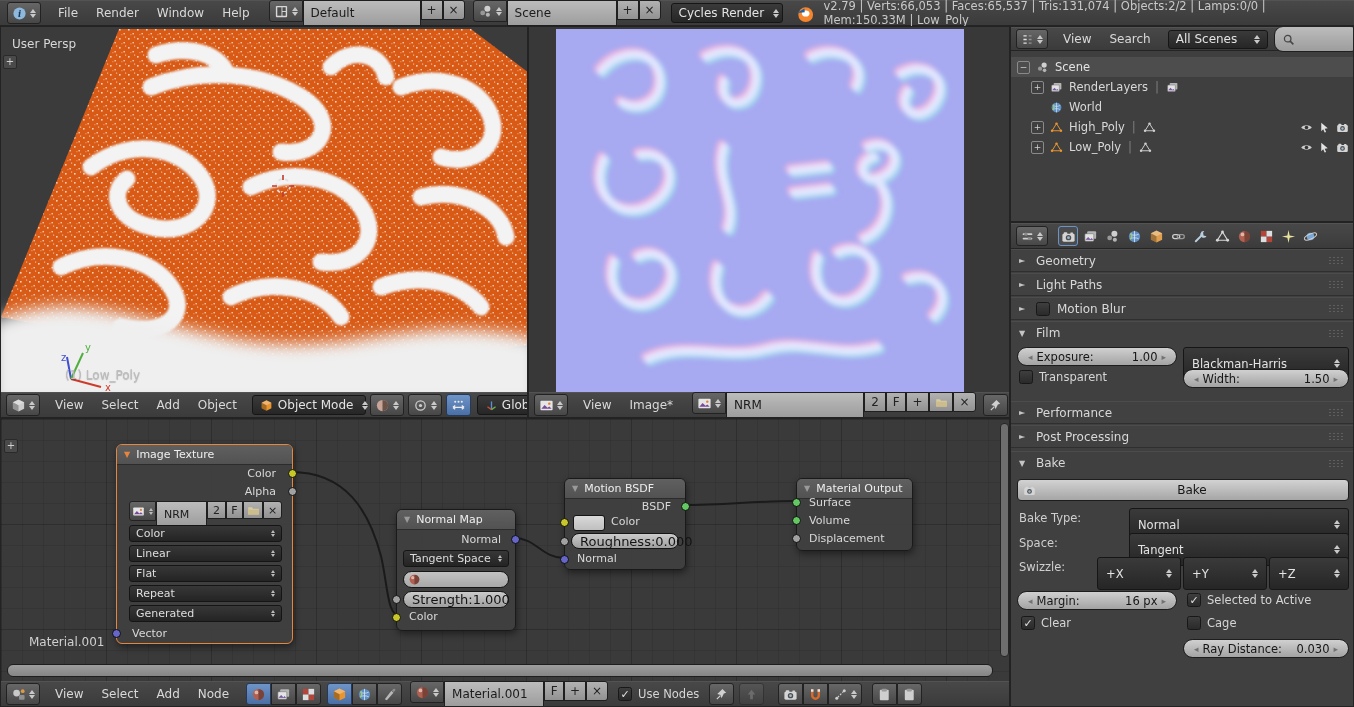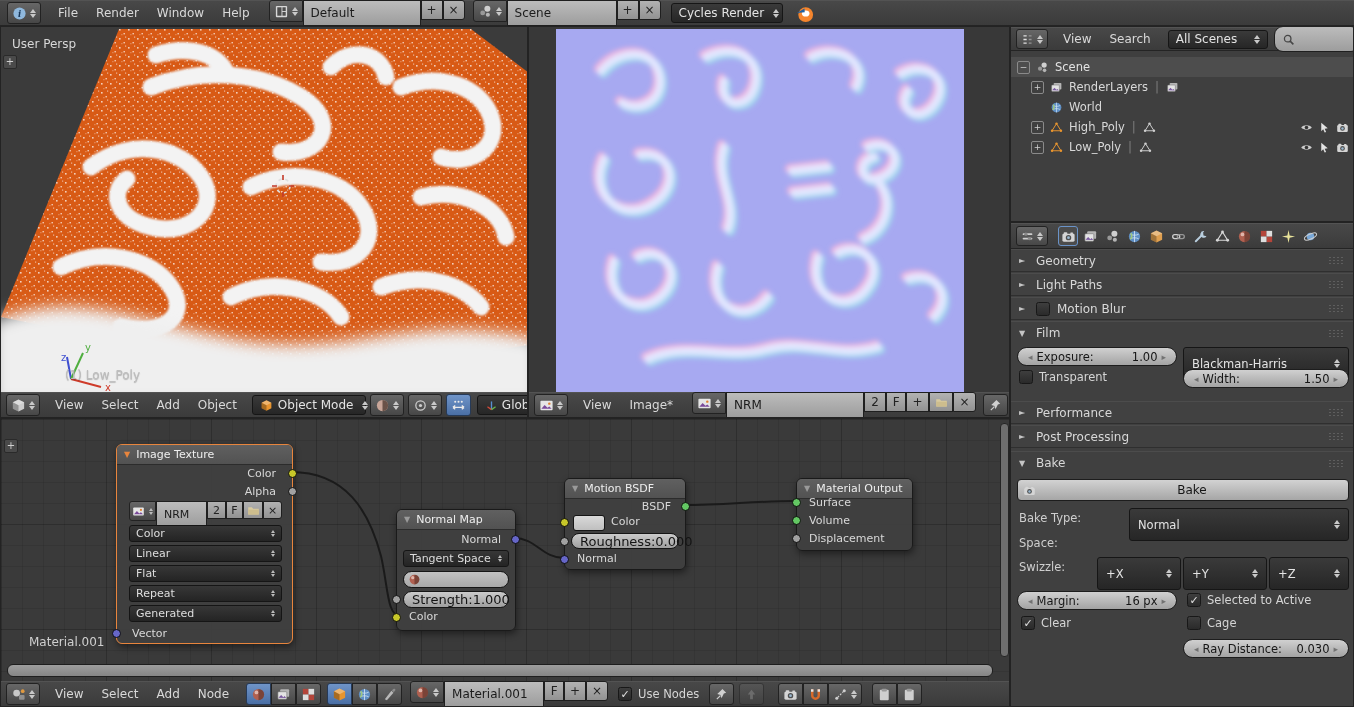--- a/index.html
+++ b/index.html
@@ -265,20 +265,21 @@
       <span>Cycles Render</span>
         <span class="spring"></span>
       <span class="uds">
           <i class="u"></i>
           <i class="d"></i>
         </span>
     </div>
     <svg class="ic" style="width:19px;height:19px;margin-left:12px;">
         <use href="#s-blender"></use>
       </svg>
+    <span style="margin-left:10px;font-size:11.5px;color:#c9c9c9;">v2.79 | Verts:66,053 | Faces:65,537 | Tris:131,074 | Objects:2/2 | Lamps:0/0 | Mem:150.33M | Low_Poly</span>
   </div>
 
   <div class="area" style="left:0;top:26;width:528px;height:392px;top:26px;background:#3b3b3b;">
     <svg width="528" height="366" viewBox="0 0 528 366" style="position:absolute;left:0;top:0;">
       <defs>
         <pattern id="speck" width="9" height="9" patternUnits="userSpaceOnUse">
           <rect x="1" y="2" width="1.6" height="1.6" fill="#fff"></rect>
             <rect x="5.5" y="6" width="1.4" height="1.4" fill="#fff"></rect>
             <rect x="7" y="0.5" width="1.2" height="1.2" fill="#fff" opacity=".8"></rect>
             <rect x="3.4" y="7.2" width="1" height="1" fill="#fff" opacity=".7"></rect>
@@ -694,20 +695,28 @@
     <span class="stext" style="left:8px;top:288px;font-size:11.5px;color:#cfcfcf;">Bake Type:</span>
     <div class="ddl" style="left:118px;top:285px;width:220px;">
       <span>Normal</span>
         <span class="spring"></span>
       <span class="uds">
           <i class="u"></i>
           <i class="d"></i>
         </span>
     </div>
     <span class="stext" style="left:8px;top:313px;font-size:11.5px;color:#cfcfcf;">Space:</span>
+    <div class="ddl" style="left:118px;top:310px;width:220px;">
+      <span>Tangent</span>
+        <span class="spring"></span>
+      <span class="uds">
+          <i class="u"></i>
+          <i class="d"></i>
+        </span>
+    </div>
     <span class="stext" style="left:8px;top:337px;font-size:11.5px;color:#cfcfcf;">Swizzle:</span>
     <div class="ddl" style="left:86px;top:334px;width:84px;">
       <span>+X</span>
         <span class="spring"></span>
       <span class="uds">
           <i class="u"></i>
           <i class="d"></i>
         </span>
     </div>
     <div class="ddl" style="left:172px;top:334px;width:84px;">

